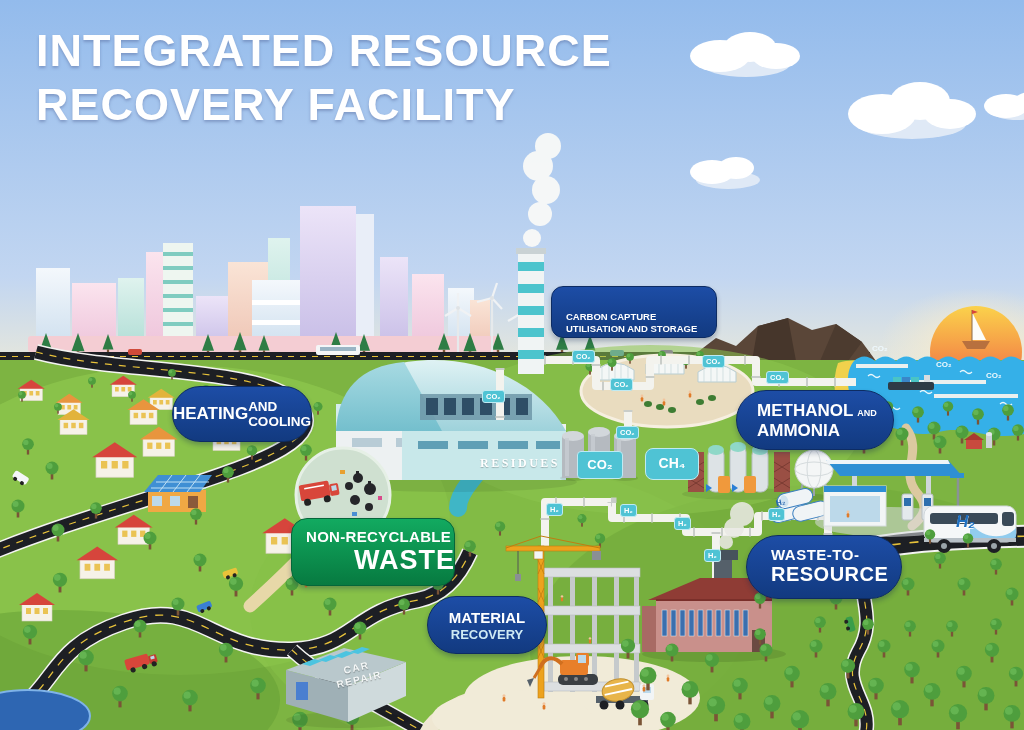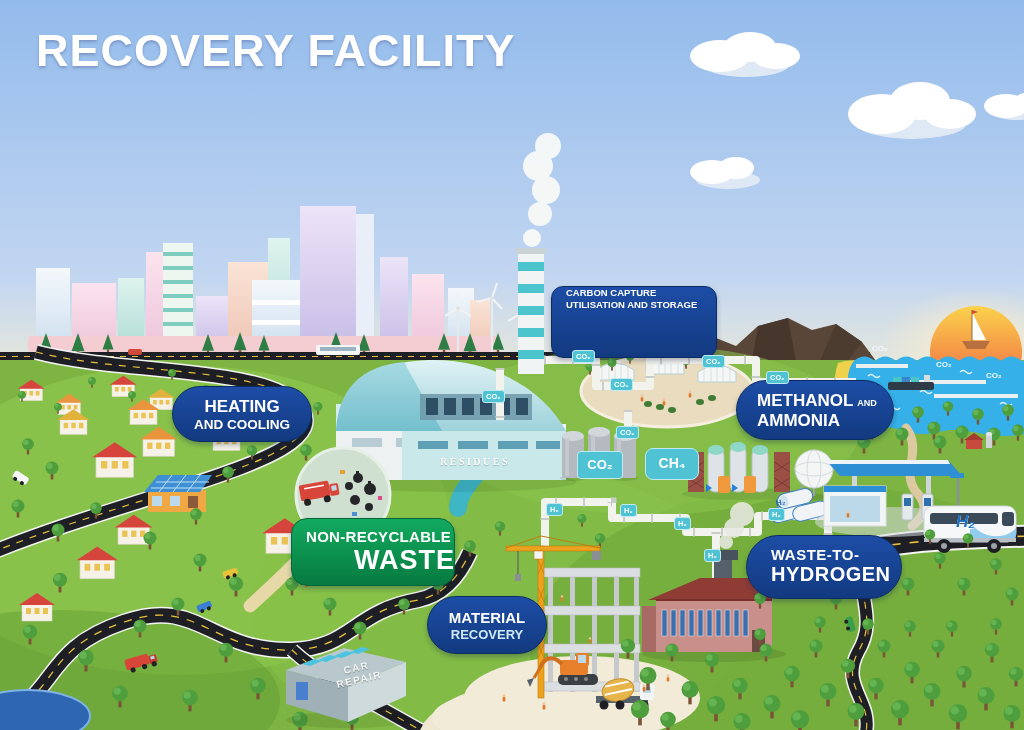--- a/index.html
+++ b/index.html
@@ -5,40 +5,40 @@
   html,body{margin:0;padding:0;background:#888;}
   .scene{position:relative;width:1024px;height:730px;overflow:hidden;font-family:"Liberation Sans",sans-serif;background:#9cc2ef;margin:0 auto;}
   .scene svg.base{position:absolute;left:0;top:0;}
   .ov{position:absolute;}
   .title{left:36px;top:24px;color:#fff;font-weight:bold;line-height:1.2;letter-spacing:1px;
          text-shadow:0 2px 3px rgba(90,110,160,.5);}
   .title div{font-size:45px;}
   .badge{position:absolute;color:#fff;box-shadow:0 3px 5px rgba(15,35,75,.3);box-sizing:border-box;}
   .bblue{background:linear-gradient(180deg,#1d4da6,#123a80);border:1px solid #0d2c63;}
   .bgreen{background:linear-gradient(180deg,#12aa60,#077a40);border:1px solid #05663a;}
-  .ccus{left:551px;top:286px;width:166px;height:72px;border-radius:12px;padding:0 0 0 14px;}
+  .ccus{left:551px;top:286px;width:166px;height:52px;border-radius:12px;padding:24px 0 0 14px;}
   .ccus .s{font-size:9.5px;font-weight:bold;line-height:1.3;}
   .ccus .b{font-size:25px;font-weight:bold;letter-spacing:.5px;}
-  .heat{left:172px;top:386px;width:140px;height:56px;border-radius:28px;display:flex;flex-direction:column;align-items:center;justify-content:center;}
+  .heat{left:172px;top:386px;width:140px;height:56px;border-radius:28px;display:flex;flex-direction:row;align-items:center;justify-content:center;}
   .heat .l1{font-size:17px;font-weight:bold;}
   .heat .l2{font-size:13.5px;font-weight:bold;}
-  .meth{left:736px;top:380px;width:158px;height:60px;border-radius:30px;padding:10px 0 0 20px;}
+  .meth{left:736px;top:390px;width:158px;height:60px;border-radius:30px;padding:10px 0 0 20px;}
   .meth .l1,.meth .l2{font-size:17px;font-weight:bold;}
   .meth .sm{font-size:9px;font-weight:bold;margin-left:4px;}
   .wastebadge{left:291px;top:518px;width:164px;height:68px;border-radius:16px;padding:9px 0 0 14px;}
   .wastebadge .l1{font-size:15px;font-weight:bold;letter-spacing:.3px;}
   .wastebadge .l2{font-size:27px;font-weight:bold;letter-spacing:1px;margin-left:48px;}
   .matr{left:427px;top:596px;width:120px;height:58px;border-radius:29px;display:flex;flex-direction:column;align-items:center;justify-content:center;gap:1px;}
   .matr .l1{font-size:15px;font-weight:bold;}
   .matr .l2{font-size:13px;font-weight:bold;color:#cfeaf4;}
   .wth{left:746px;top:535px;width:156px;height:64px;border-radius:32px;padding:10px 0 0 24px;}
   .wth .l1{font-size:15px;font-weight:bold;letter-spacing:.5px;}
   .wth .l2{font-size:20px;font-weight:bold;letter-spacing:.5px;}
-  .residues{left:440px;top:456px;width:120px;text-align:left;color:#fff;
-    font-family:"Liberation Serif",serif;font-weight:bold;font-size:10px;letter-spacing:2.5px;
+  .residues{left:440px;top:456px;width:120px;text-align:right;color:#fff;
+    font-family:"Liberation Serif",serif;font-weight:bold;font-size:12px;letter-spacing:2.5px;
     text-shadow:0 1px 1px rgba(0,0,0,.25);}
   .carrepair{left:318px;top:662px;width:80px;text-align:center;color:#f4f7f7;transform:rotate(-13deg);
     font-weight:bold;letter-spacing:1.5px;line-height:1.2;font-size:10px;text-shadow:0 1px 1px rgba(0,0,0,.3);}
   .mol{position:absolute;background:#4fc3d4;border:1px solid #bfeaf2;border-radius:3px;color:#fff;
     font-weight:bold;font-size:7.5px;padding:1px 3px;line-height:1.25;}
   .mol.big{width:38px;height:24px;font-size:13px;display:flex;align-items:center;justify-content:center;border-radius:4px;}
   .mol.big4{width:46px;height:28px;font-size:14px;display:flex;align-items:center;justify-content:center;border-radius:8px;}
   .sealabel{position:absolute;color:#eef8fd;font-weight:bold;font-size:8px;}
   .bus-h2{left:956px;top:512px;font-style:italic;font-weight:bold;font-size:17px;color:#1e6fc0;text-shadow:0 1px 0 #fff;}
   .tank-h2{left:776px;top:498px;font-weight:bold;font-size:8px;color:#2464ae;transform:rotate(-12deg);}
@@ -869,20 +869,21 @@
         <use href="#tr" transform="translate(910,628) scale(.9)"></use>
         <use href="#tr" transform="translate(952,628) scale(.9)"></use>
         <use href="#tr" transform="translate(996,626) scale(.9)"></use>
 </g>
 
 <use href="#ps" transform="translate(306,586) scale(.8)"></use>
       <use href="#ps" transform="translate(336,562) scale(.8)"></use>
 </svg>
 
 <div class="ov title">
+  <div>INTEGRATED RESOURCE</div>
   <div>RECOVERY FACILITY</div>
 </div>
 
 <div class="badge bblue ccus">
   <div class="s">CARBON CAPTURE</div>
   <div class="s">UTILISATION AND STORAGE</div>
 </div>
 
 <div class="badge bblue heat">
   <div class="l1">HEATING</div>
@@ -899,21 +900,21 @@
   <div class="l2">WASTE</div>
 </div>
 
 <div class="badge bblue matr">
   <div class="l1">MATERIAL</div>
   <div class="l2">RECOVERY</div>
 </div>
 
 <div class="badge bblue wth">
   <div class="l1">WASTE-TO-</div>
-  <div class="l2">HYDROGEN</div>
+  <div class="l2">RESOURCE</div>
 </div>
 
 <div class="ov residues">RESIDUES</div>
 
 <div class="ov carrepair">
   <div>CAR</div>
   <div>REPAIR</div>
 </div>
 
 <div class="mol" style="left:572px;top:350px;">CO₂</div>

